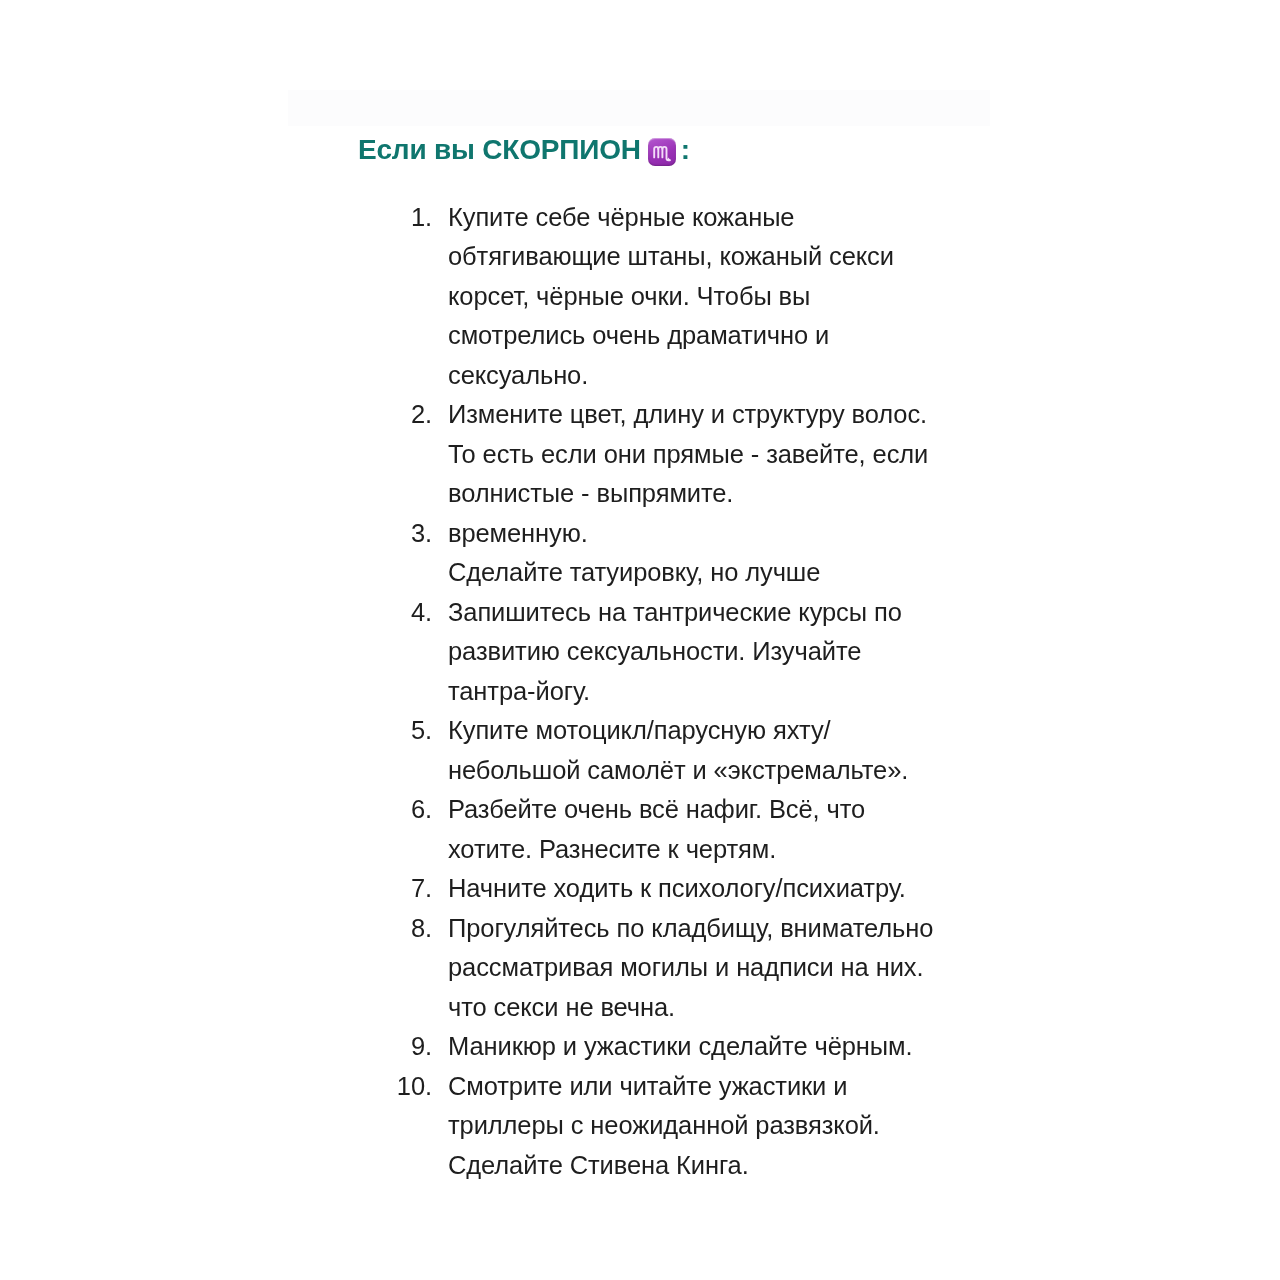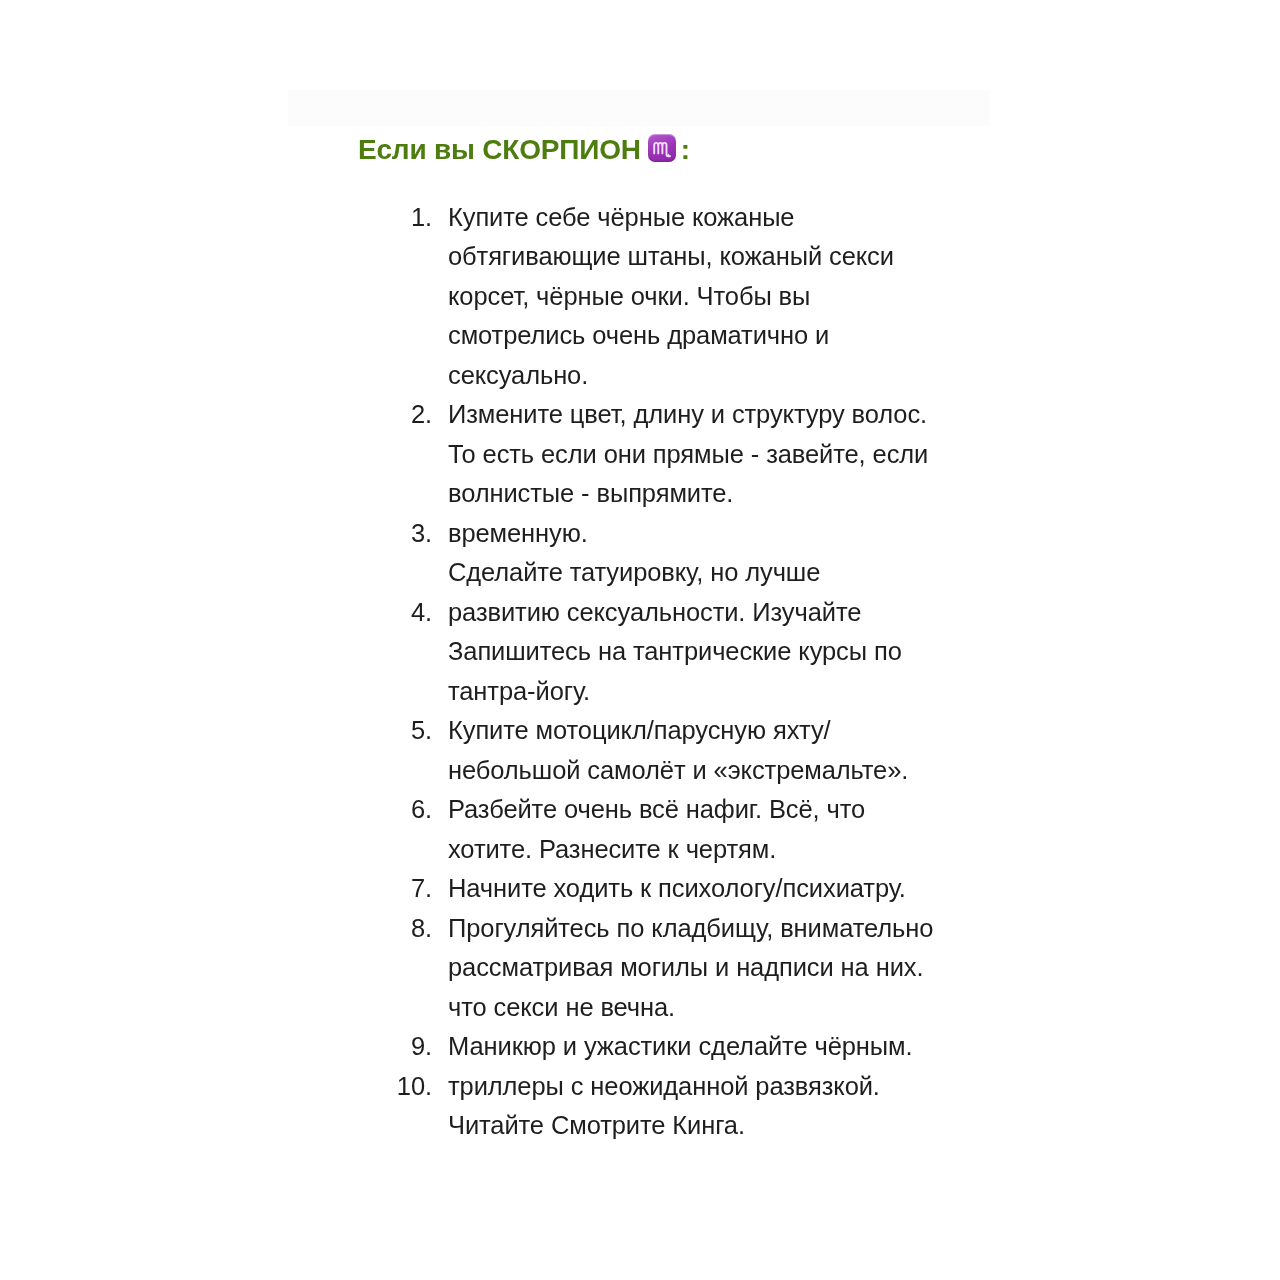--- a/index.html
+++ b/index.html
@@ -36,24 +36,24 @@
     height: 1280px;
   }
 
   .heading {
     position: absolute;
     left: 358px;
     top: 134px;
     font-size: 28px;
     font-weight: 700;
     letter-spacing: -0.2px;
-    color: #4d7c0f;
+    color: #0f766e;
     white-space: nowrap;
     display: flex;
-    align-items: flex-start;
+    align-items: flex-end;
     gap: 0;
   }
   .heading .htext {
     display: inline-block;
   }
 
   
   .zodiac-emoji {
     display: inline-block;
     width: 28px;
@@ -156,22 +156,22 @@
       <li class="step">
         <span class="step-num">3.</span>
         <span class="step-body">
           <span class="ln">временную.</span>
           <span class="ln">Сделайте татуировку, но лучше</span>
         </span>
       </li>
       <li class="step">
         <span class="step-num">4.</span>
         <span class="step-body">
+          <span class="ln">Запишитесь на тантрические курсы по</span>
           <span class="ln">развитию сексуальности. Изучайте</span>
-          <span class="ln">Запишитесь на тантрические курсы по</span>
           <span class="ln">тантра-йогу.</span>
         </span>
       </li>
       <li class="step">
         <span class="step-num">5.</span>
         <span class="step-body">
           <span class="ln">Купите мотоцикл/парусную яхту/</span>
           <span class="ln">небольшой самолёт и «экстремальте».</span>
         </span>
       </li>
@@ -198,19 +198,20 @@
       </li>
       <li class="step">
         <span class="step-num">9.</span>
         <span class="step-body">
           <span class="ln">Маникюр и ужастики сделайте чёрным.</span>
         </span>
       </li>
       <li class="step">
         <span class="step-num">10.</span>
         <span class="step-body">
+          <span class="ln">Смотрите или читайте ужастики и</span>
           <span class="ln">триллеры с неожиданной развязкой.</span>
-          <span class="ln">Читайте Смотрите Кинга.</span>
+          <span class="ln">Сделайте Стивена Кинга.</span>
         </span>
       </li>
     </ol>
 
 </div>
 
 </body></html>

